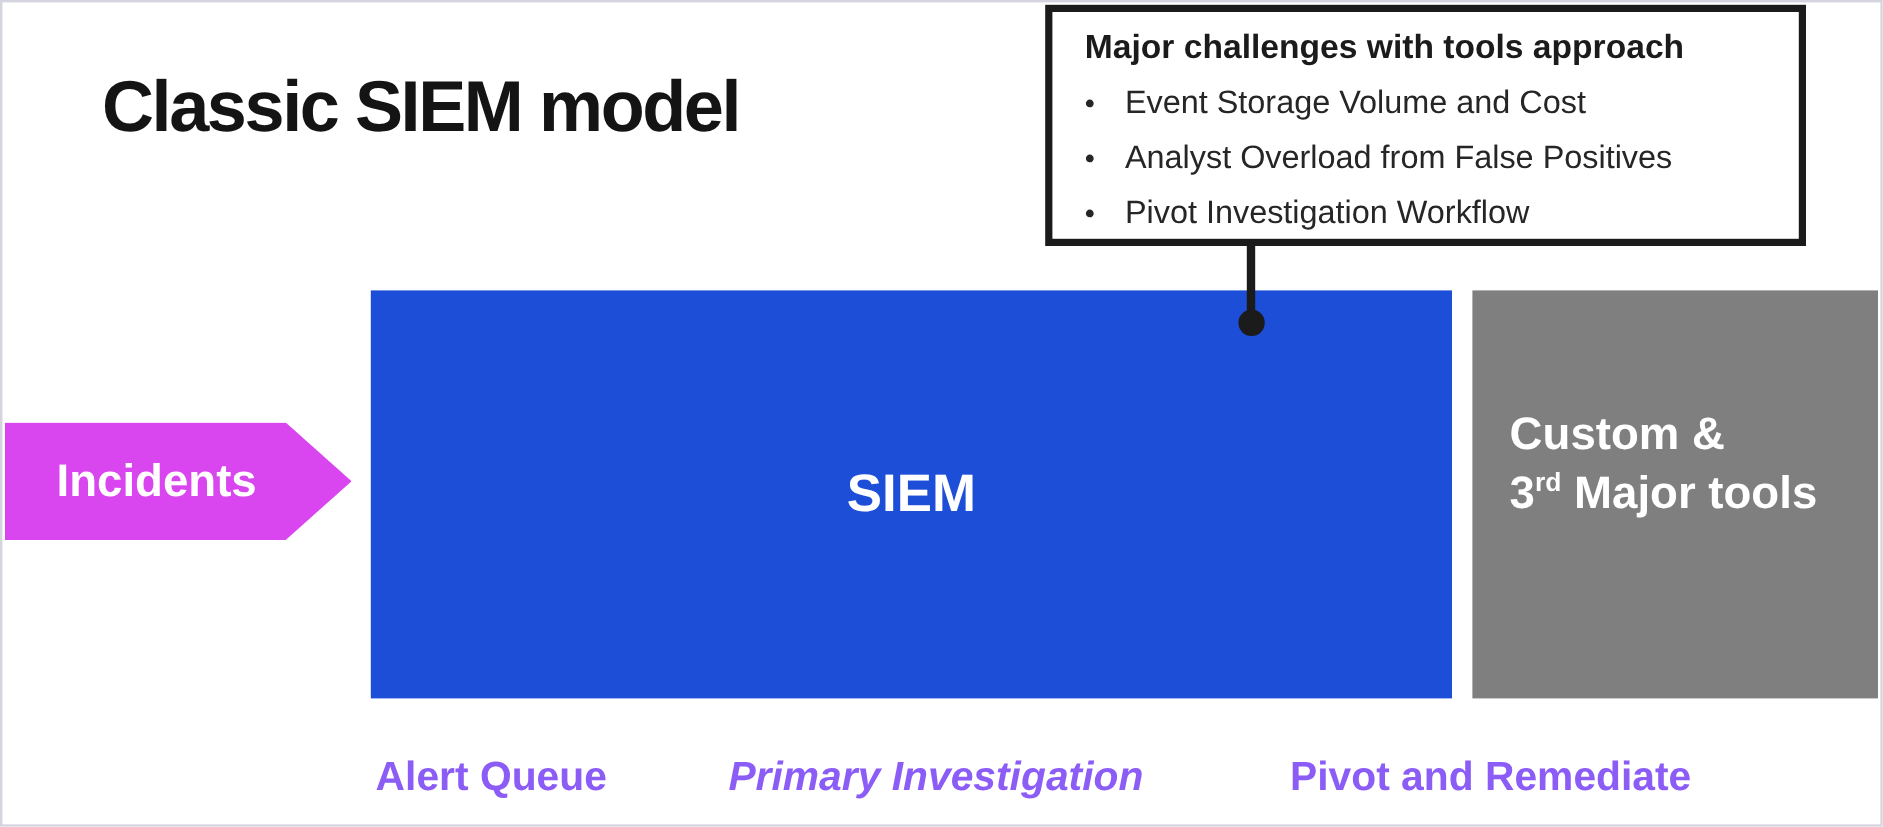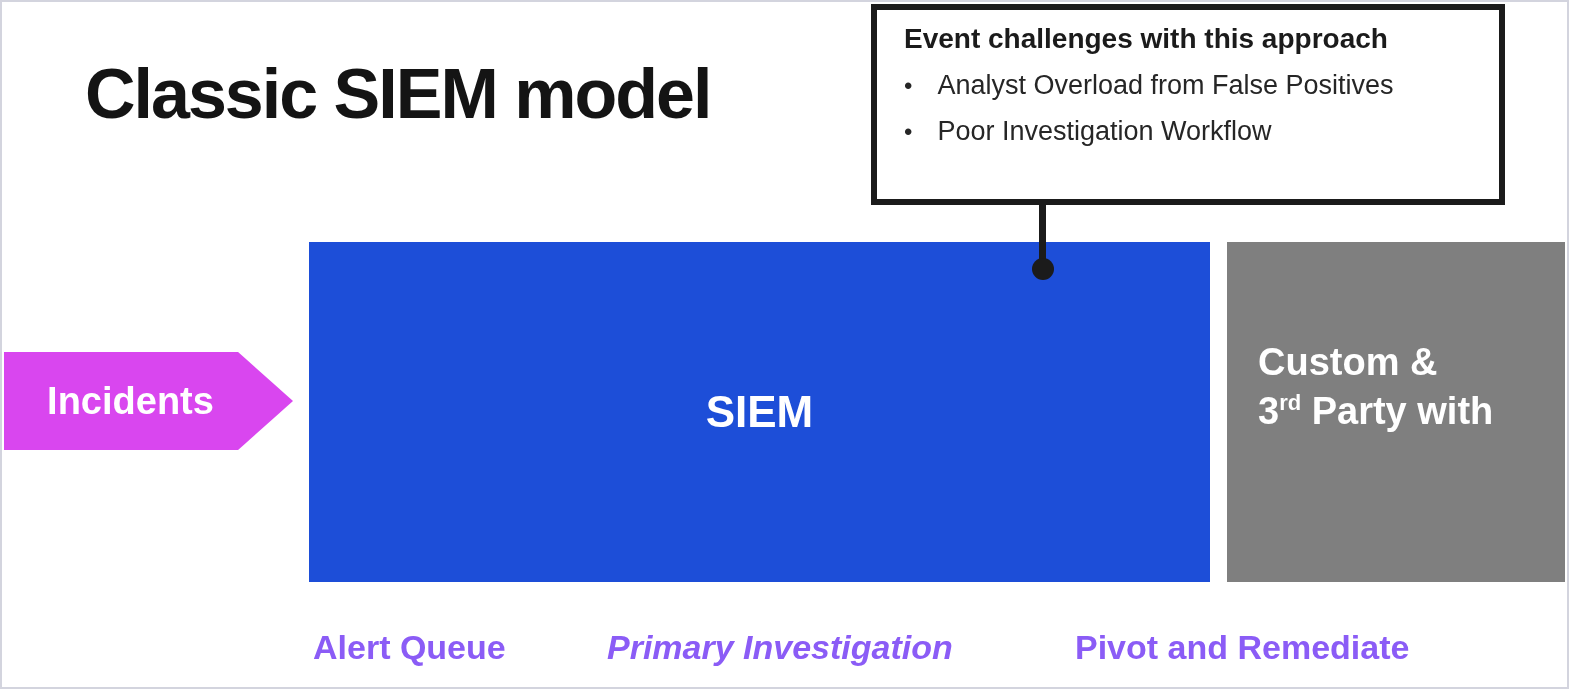--- a/index.html
+++ b/index.html
@@ -12,21 +12,21 @@
     height: 689px;
     background: #ffffff;
     border: 2px solid #d3d4de;
     overflow: hidden;
   }
 
   .slide-title {
     position: absolute;
     left: 83px;
     top: 52px;
-    font-size: 70px;
+    font-size: 60px;
     font-weight: 700;
     letter-spacing: -2px;
     color: #141414;
     white-space: nowrap;
   }
 
   
   .callout {
     position: absolute;
     left: 869px;
@@ -159,46 +159,49 @@
   .stage-pivot   { left: 1073px; }
 </style>
 </head>
 <body>
 
 <div class="slide">
 
   <div class="slide-title">Classic SIEM model</div>
 
   <div class="callout">
-    <div class="callout-heading">Event challenges with this approach</div>
+    <div class="callout-heading">Major challenges with tools approach</div>
     <ul class="callout-list">
+      <li>
+        <span>Event Storage Volume and Cost</span>
+      </li>
       <li>
         <span>Analyst Overload from False Positives</span>
       </li>
       <li>
-        <span>Poor Investigation Workflow</span>
+        <span>Pivot Investigation Workflow</span>
       </li>
     </ul>
   </div>
 
   <div class="connector-line"></div>
   <div class="connector-dot"></div>
 
   <div class="incidents-arrow">
     <span class="incidents-label">Incidents</span>
   </div>
 
   <div class="siem-box">
     <span class="siem-label">SIEM</span>
   </div>
 
   <div class="custom-box">
     <div class="bold-line">
       <span>Custom &amp;</span>
     </div>
-    <div class="bold-line"><span>3</span><sup>rd</sup><span> Party with</span></div>
+    <div class="bold-line"><span>3</span><sup>rd</sup><span> Major tools</span></div>
   </div>
 
   <div class="stage-label stage-alert">Alert Queue</div>
   <div class="stage-label stage-primary">Primary Investigation</div>
   <div class="stage-label stage-pivot">Pivot and Remediate</div>
 
 </div>
 
 </body></html>

